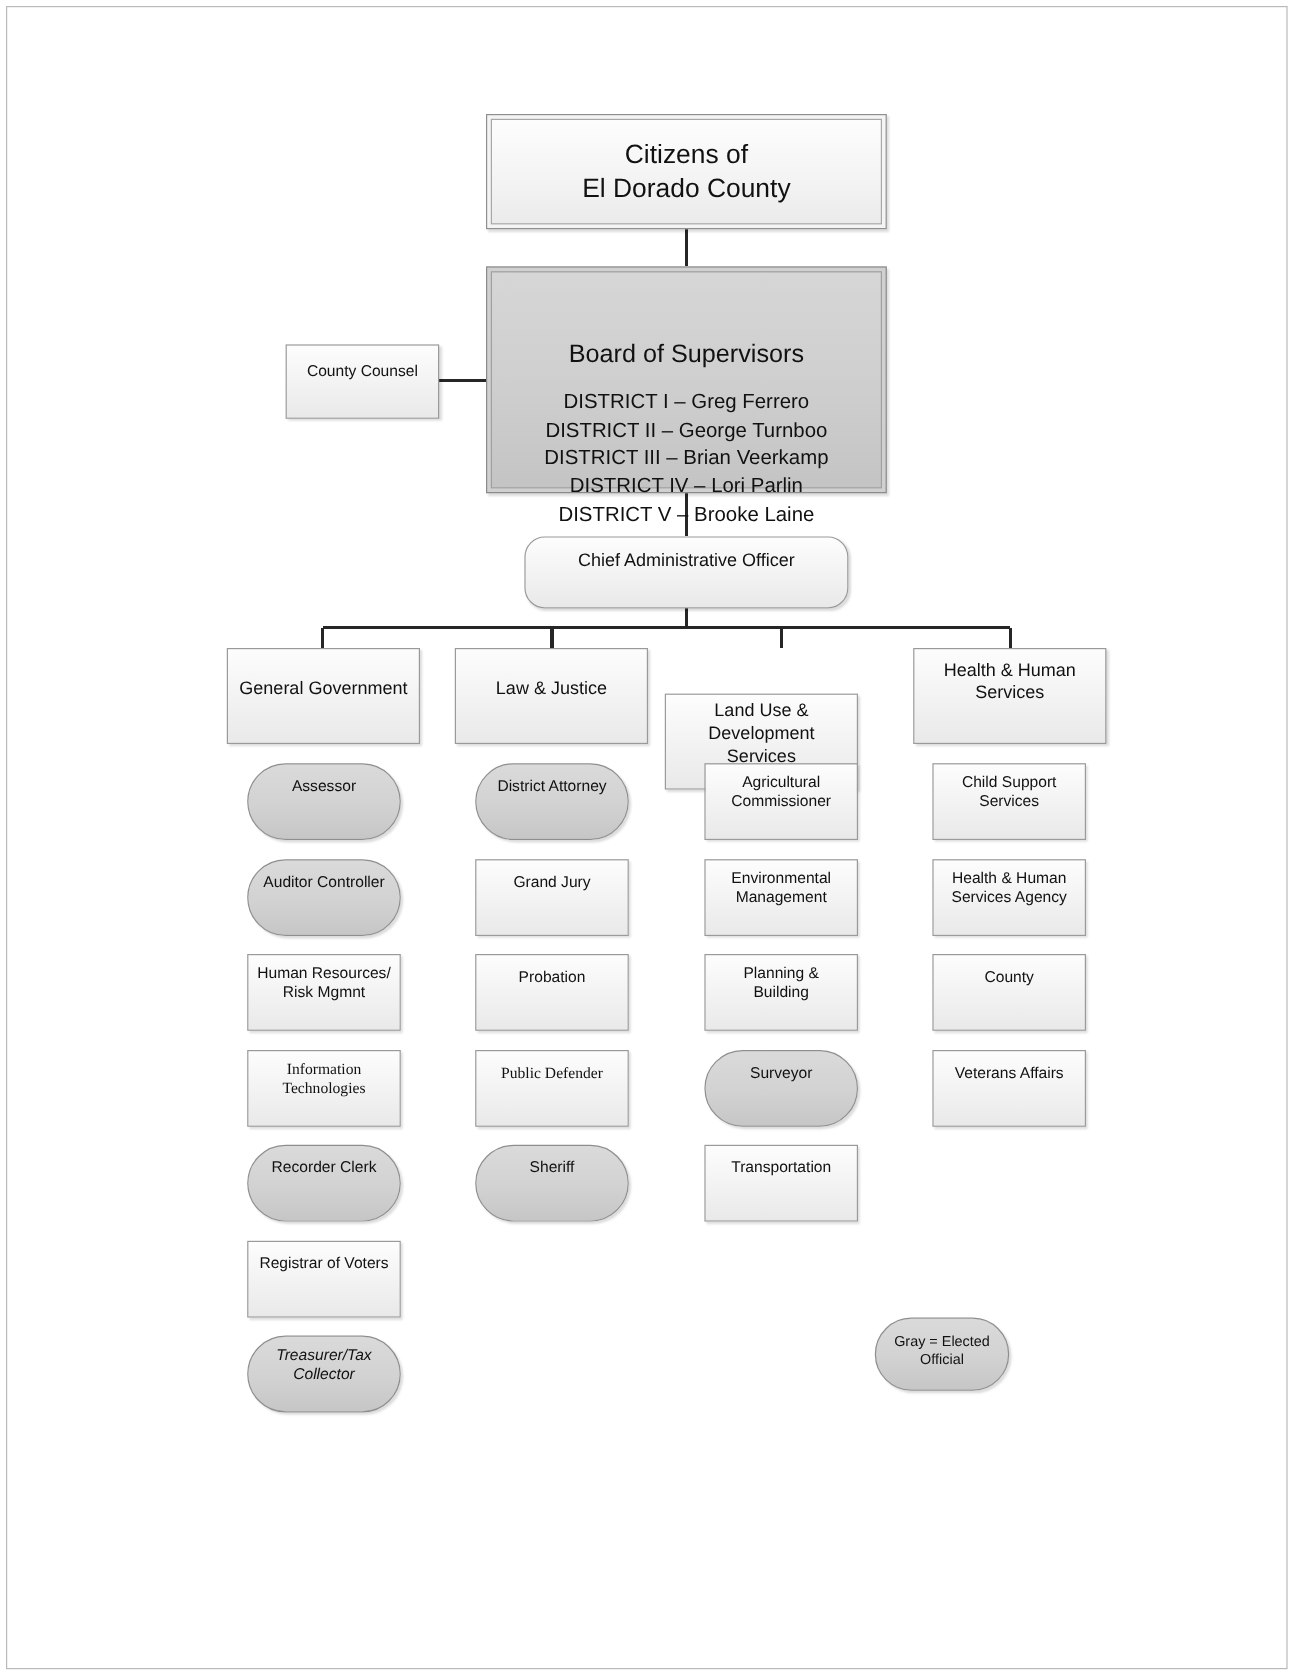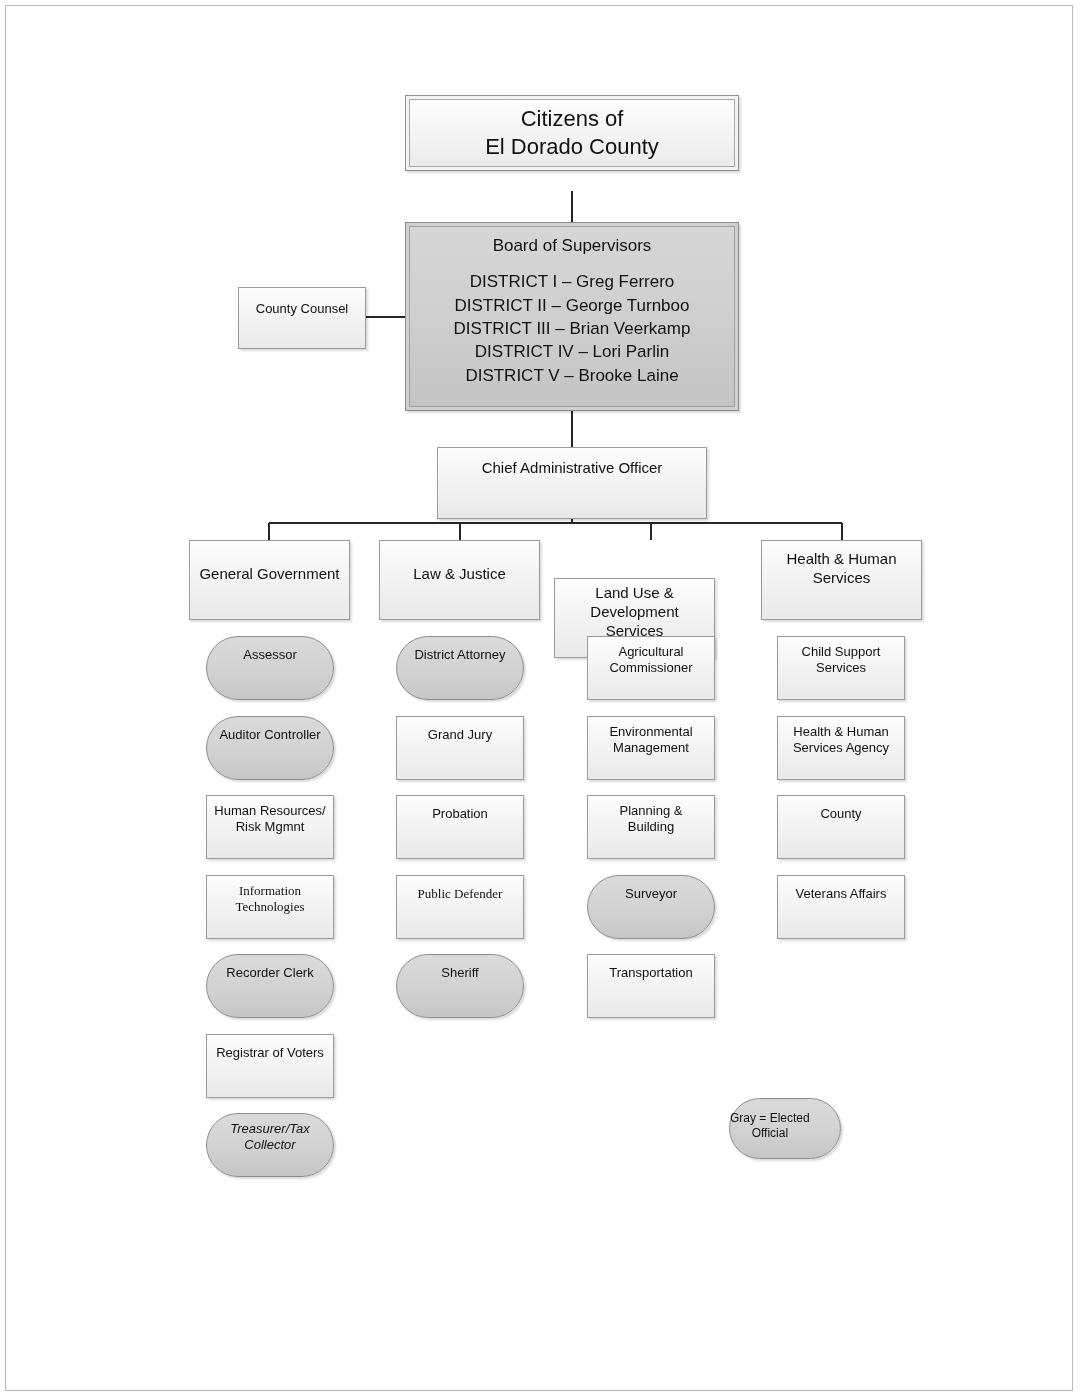--- a/index.html
+++ b/index.html
@@ -53,21 +53,21 @@
 
   
   .node.gray {
     background: linear-gradient(to bottom, #dadada 0%, #d2d2d2 55%, #c6c6c6 100%);
     border-color: #8e8e8e;
     border-radius: 32px;
   }
 
   
   #citizens {
-    left: 405px; top: 95px; width: 334px; height: 76px;
+    left: 405px; top: 95px; width: 334px; height: 96px;
     border: 1px solid #8f8f8f;
     padding: 3px;
     background: #f4f4f4;
   }
   #citizens .inner {
     width: 100%; height: 100%;
     box-sizing: border-box;
     border: 1px solid #a8a8a8;
     background: linear-gradient(to bottom, #fdfdfd 0%, #f3f3f3 60%, #ebebeb 100%);
     display: flex;
@@ -85,39 +85,40 @@
   #board .inner {
     width: 100%; height: 100%;
     box-sizing: border-box;
     border: 1px solid #a0a0a0;
     background: linear-gradient(to bottom, #d6d6d6 0%, #cecece 55%, #c4c4c4 100%);
     display: flex;
     flex-direction: column;
     align-items: center;
     padding-top: 8px;
   }
-  #board .board-title { font-size: 17px; margin-bottom: 14px; }
+  #board .board-title { font-size: 21px; margin-bottom: 14px; margin-top: 48px; }
   #board .district { font-size: 17px; line-height: 1.37; }
 
   #county-counsel {
     left: 238px; top: 287px; width: 128px; height: 62px;
     display: flex;
     align-items: flex-start;
     justify-content: center;
     padding-top: 13px;
     font-size: 13px;
   }
 
   #cao {
-    left: 437px; top: 447px; width: 270px; height: 72px;
+    left: 437px; top: 447px; width: 270px; height: 60px;
     display: flex;
     align-items: flex-start;
     justify-content: center;
     padding-top: 11px;
     font-size: 15px;
+    border-radius: 17px;
   }
 
   .division {
     width: 161px; height: 80px;
     top: 540px;
     display: flex;
     align-items: flex-start;
     justify-content: center;
     padding-top: 24px;
     font-size: 15px;
@@ -135,21 +136,21 @@
     justify-content: center;
     padding-top: 10px;
     font-size: 13px;
   }
   .dept.two-line { padding-top: 7px; }
 
   #legend {
     left: 729px; top: 1098px; width: 112px; height: 61px;
     display: flex;
     align-items: flex-start;
-    justify-content: flex-start;
+    justify-content: center;
     padding-top: 12px;
     font-size: 12px;
   }
 </style>
 </head>
 <body>
 
 <div id="page-frame"></div>
 
 <svg id="chart-canvas" viewBox="0 0 1080 1398" xmlns="http://www.w3.org/2000/svg">

